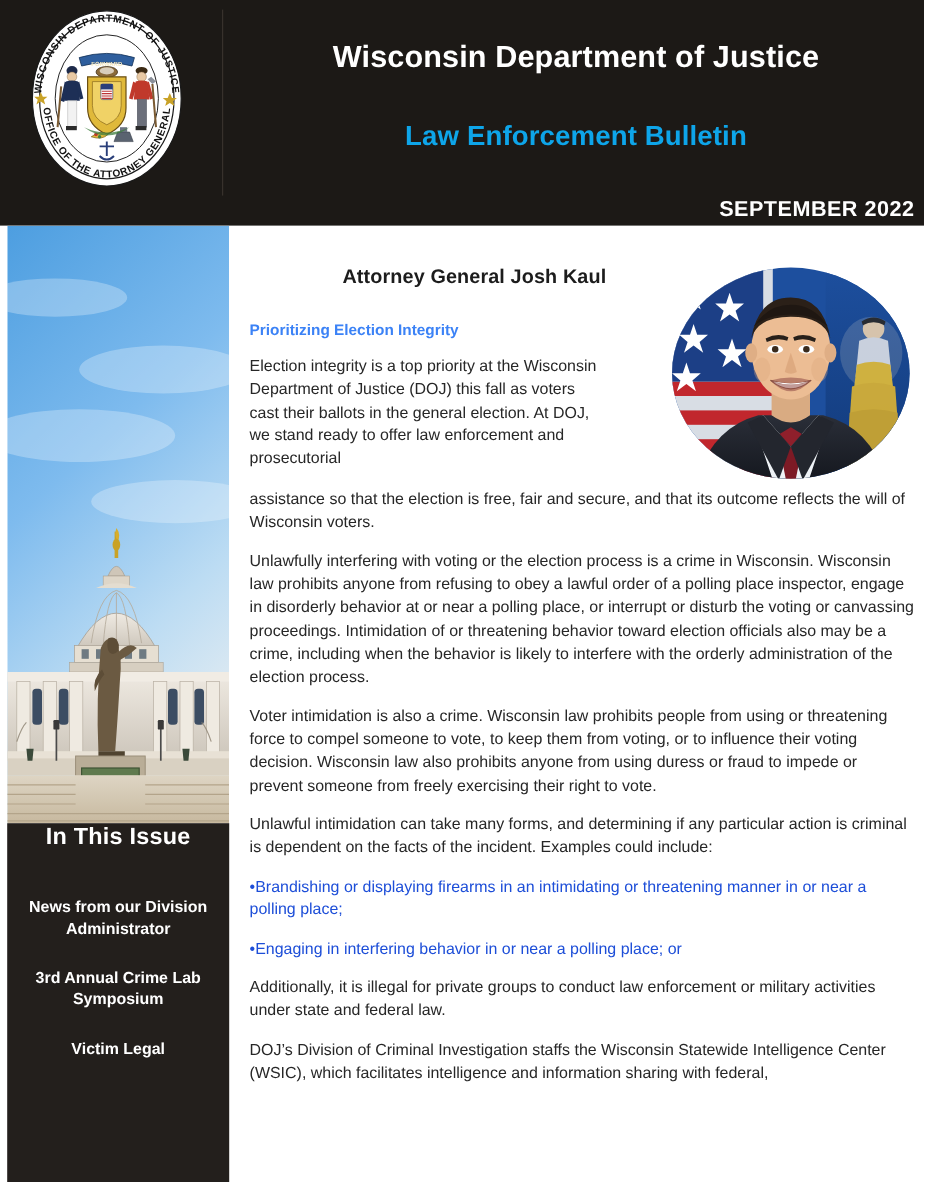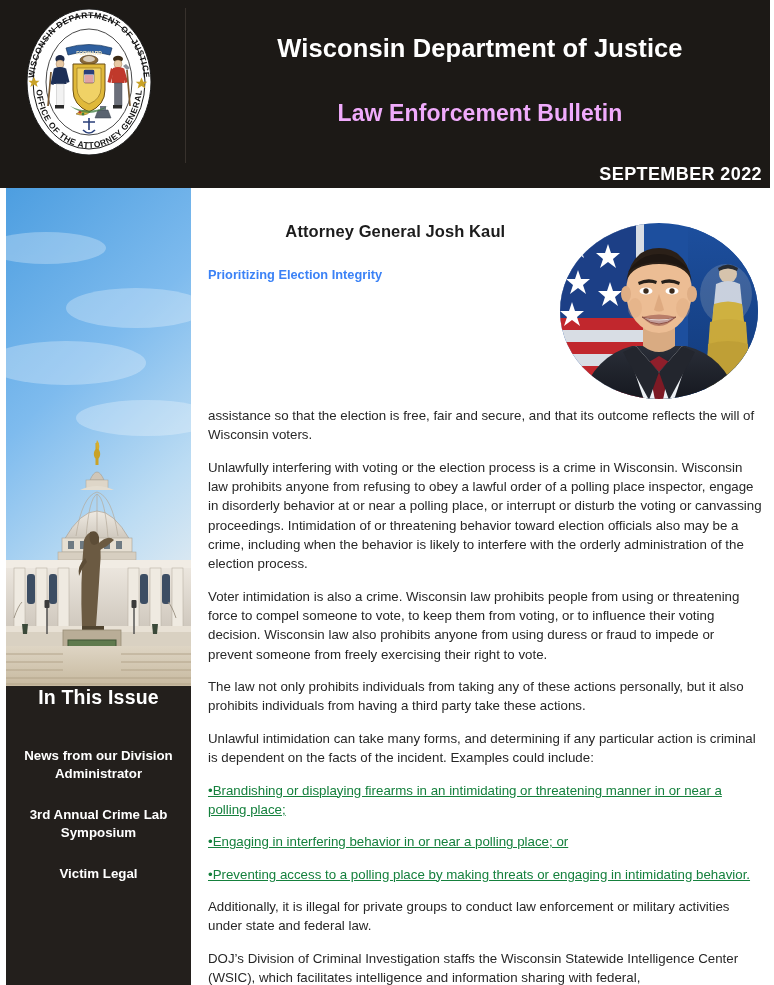--- a/index.html
+++ b/index.html
@@ -27,21 +27,21 @@
   .title-block {
     position: absolute; left: 190px; top: 0; width: 580px; height: 160px;
     display: flex; flex-direction: column;
     align-items: center; justify-content: center;
   }
   .title-main {
     color: #ffffff; font-size: 25.5px; font-weight: bold;
     letter-spacing: 0.1px; line-height: 1.2; text-align: center;
   }
   .title-sub {
-    color: #f0abfc; font-size: 23px; font-weight: bold;
+    color: #0ea5e9; font-size: 23px; font-weight: bold;
     letter-spacing: 0.1px; line-height: 1.2; text-align: center;
     margin-top: 36px;
   }
   .issue-date {
     position: absolute; right: 8px; top: 164px;
     color: #ffffff; font-size: 18px; font-weight: bold;
     letter-spacing: 0.4px;
   }
 
   
@@ -88,21 +88,21 @@
   }
   .subhead {
     color: #3b82f6; font-size: 12.8px; font-weight: bold;
     margin-bottom: 13px;
   }
   .para {
     color: #272727; font-size: 13.3px; line-height: 1.455;
     margin-bottom: 13px;
   }
   .para.narrow { width: 289px; }
-  .bullet { color: #15803d; font-size: 13.3px; line-height: 1.455; margin-bottom: 13px; text-decoration: underline; }
+  .bullet { color: #1d4ed8; font-size: 13.3px; line-height: 1.455; margin-bottom: 13px; }
   .clearfix::after { content: ""; display: table; clear: both; }
 </style>
 </head>
 <body>
 
 <div class="page">
 
   <div class="header">
 
     <div class="seal-wrap">
@@ -400,28 +400,27 @@
 
           <ellipse cx="77" cy="86" rx="7" ry="10" fill="#dda57c" opacity="0.35"></ellipse>
           <ellipse cx="125" cy="86" rx="7" ry="10" fill="#dda57c" opacity="0.35"></ellipse>
         </g>
       </svg>
     </div>
 
     <div class="author">Attorney General Josh Kaul</div>
     <div class="subhead">Prioritizing Election Integrity</div>
 
+    <p class="para narrow">Election integrity is a top priority at the Wisconsin Department of Justice (DOJ) this fall as voters cast their ballots in the general election. At DOJ, we stand ready to offer law enforcement and prosecutorial</p>
     <div class="clearfix"></div>
     <p class="para">assistance so that the election is free, fair and secure, and that its outcome reflects the will of Wisconsin voters.</p>
     <p class="para">Unlawfully interfering with voting or the election process is a crime in Wisconsin. Wisconsin law prohibits anyone from refusing to obey a lawful order of a polling place inspector, engage in disorderly behavior at or near a polling place, or interrupt or disturb the voting or canvassing proceedings. Intimidation of or threatening behavior toward election officials also may be a crime, including when the behavior is likely to interfere with the orderly administration of the election process.</p>
     <p class="para">Voter intimidation is also a crime. Wisconsin law prohibits people from using or threatening force to compel someone to vote, to keep them from voting, or to influence their voting decision. Wisconsin law also prohibits anyone from using duress or fraud to impede or prevent someone from freely exercising their right to vote.</p>
-    <p class="para">The law not only prohibits individuals from taking any of these actions personally, but it also prohibits individuals from having a third party take these actions.</p>
     <p class="para">Unlawful intimidation can take many forms, and determining if any particular action is criminal is dependent on the facts of the incident. Examples could include:</p>
 
     <p class="bullet">•Brandishing or displaying firearms in an intimidating or threatening manner in or near a polling place;</p>
     <p class="bullet">•Engaging in interfering behavior in or near a polling place; or</p>
-    <p class="bullet">•Preventing access to a polling place by making threats or engaging in intimidating behavior.</p>
 
     <p class="para">Additionally, it is illegal for private groups to conduct law enforcement or military activities under state and federal law.</p>
     <p class="para">DOJ’s Division of Criminal Investigation staffs the Wisconsin Statewide Intelligence Center (WSIC), which facilitates intelligence and information sharing with federal,</p>
   </div>
 
 </div>
 
 </body></html>

